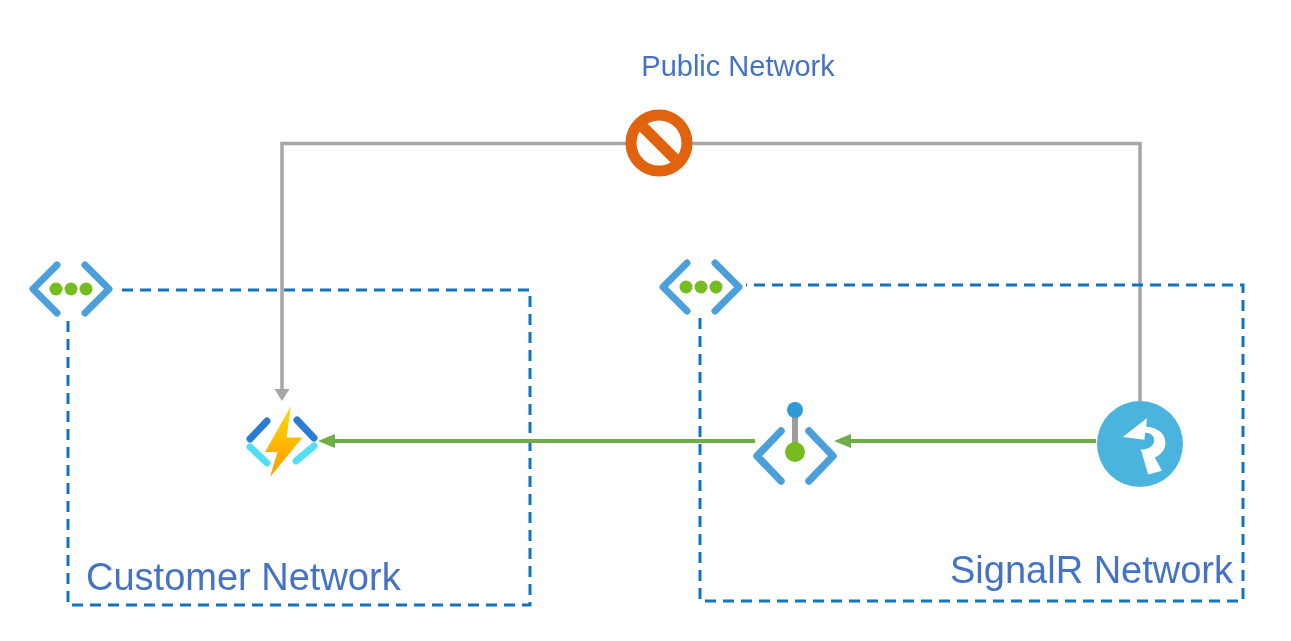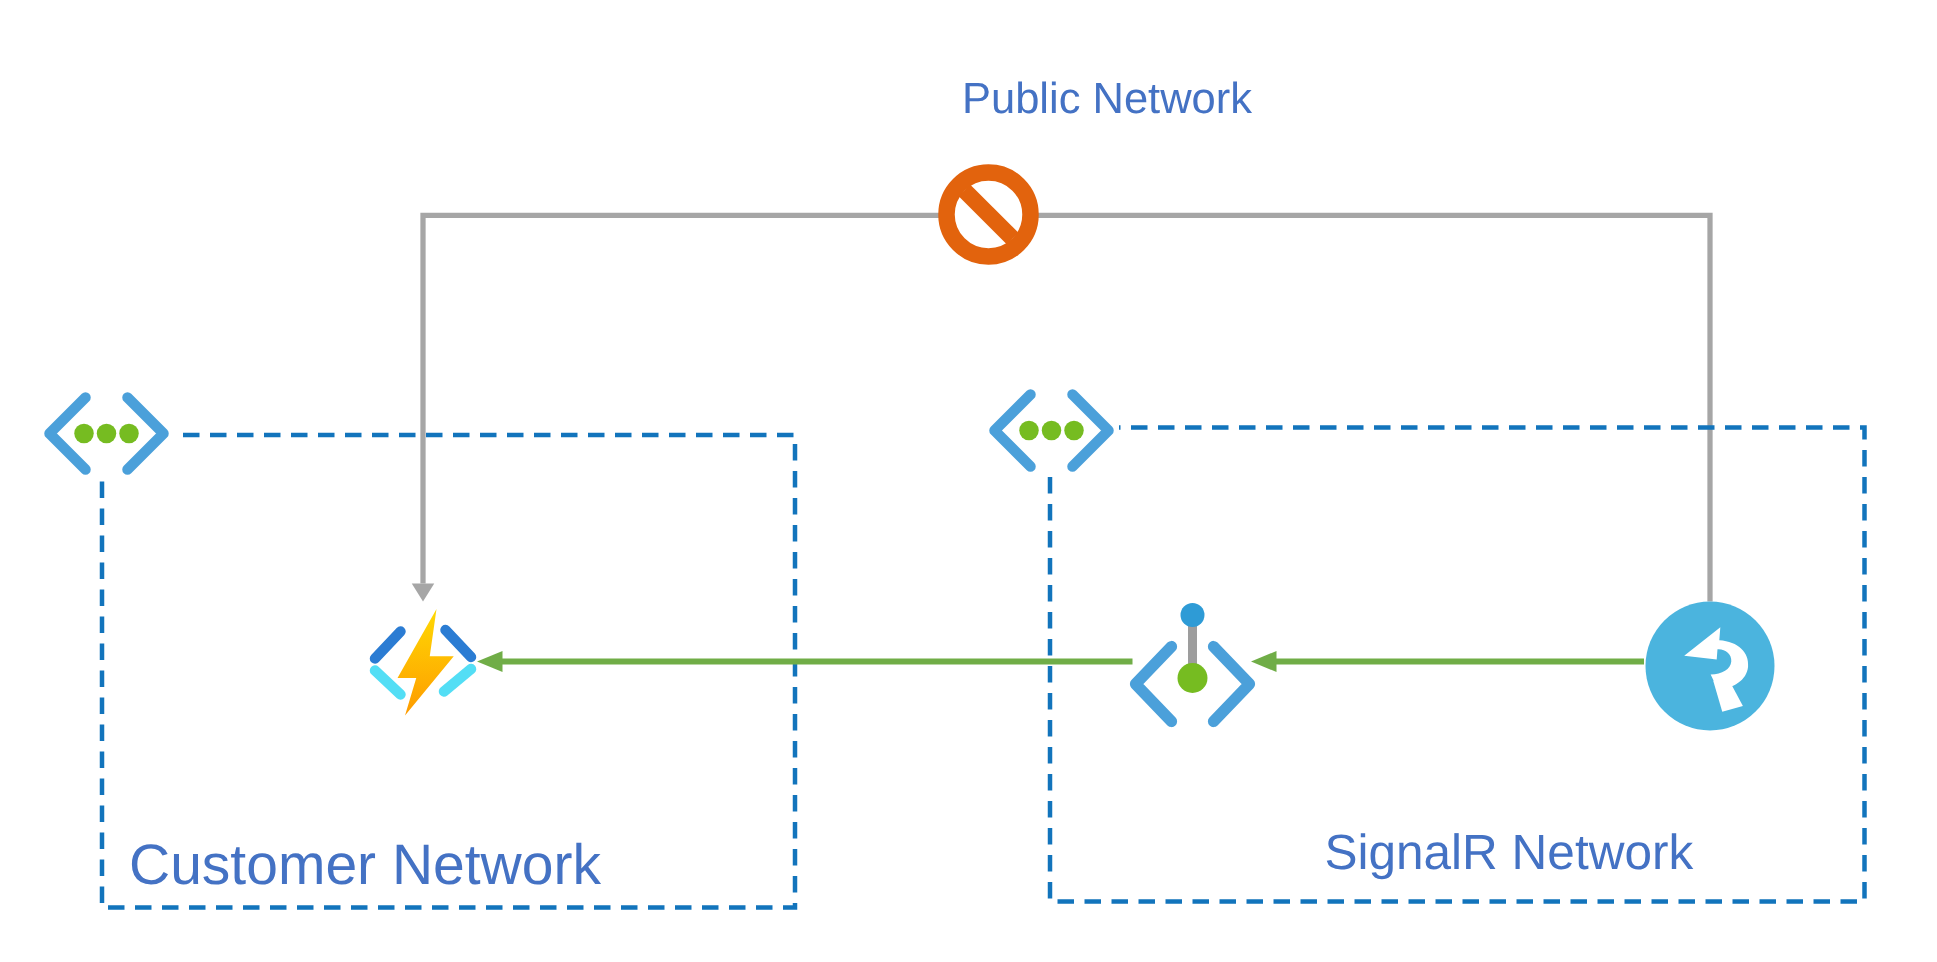--- a/index.html
+++ b/index.html
@@ -13,21 +13,21 @@
   .stage svg.canvas{position:absolute;left:0;top:0;}
   .label{
     position:absolute;
     color:#4472C4;
     line-height:1;
     white-space:nowrap;
     font-weight:400;
   }
   .label.public{left:588px;top:52px;width:300px;text-align:center;font-size:29px;}
   .label.customer{left:86px;top:558px;font-size:38px;}
-  .label.signalr{left:883px;top:551px;width:350px;text-align:left;font-size:33px;}
+  .label.signalr{left:883px;top:551px;width:350px;text-align:right;font-size:38px;}
 </style>
 </head>
 <body>
 
 <div class="stage">
   <svg class="canvas" width="1291" height="641" viewBox="0 0 1291 641">
 
     <defs>
       <linearGradient id="boltGrad" x1="0" y1="0" x2="0" y2="1">
         <stop offset="0" stop-color="#FFD903"></stop>

